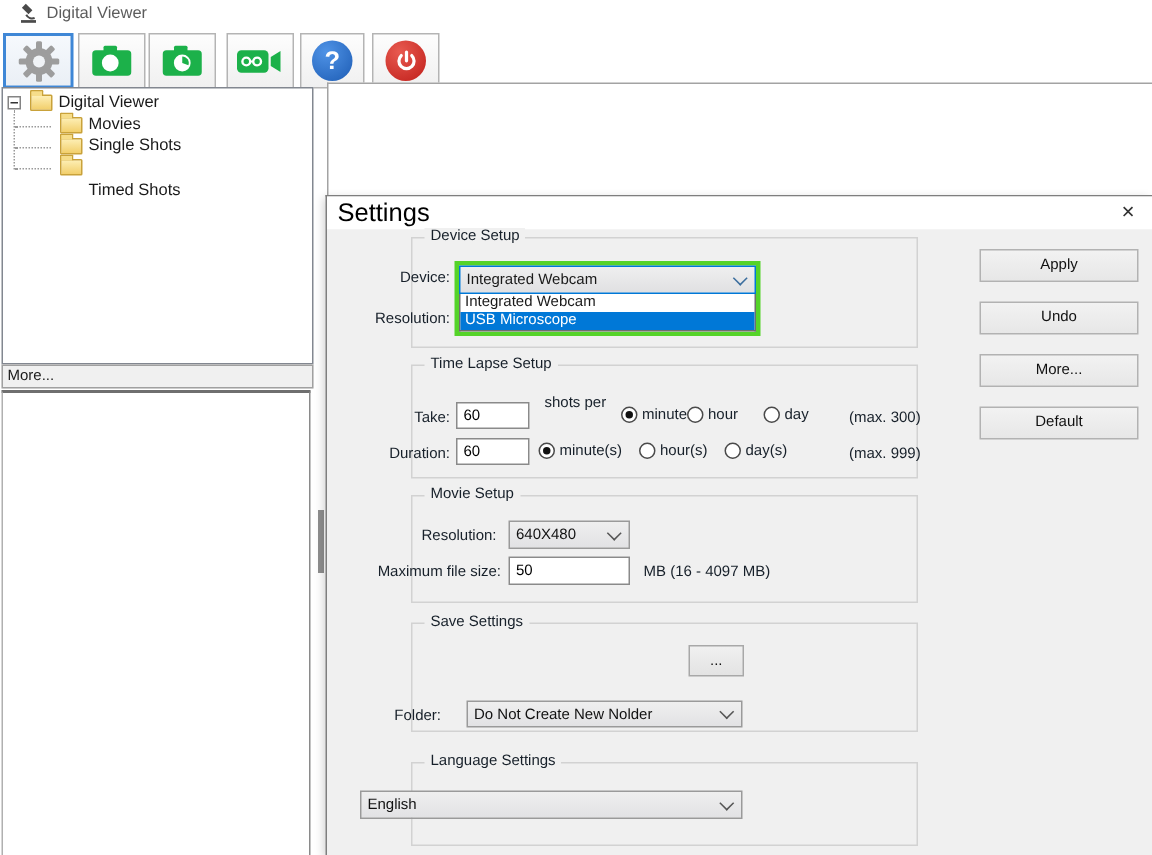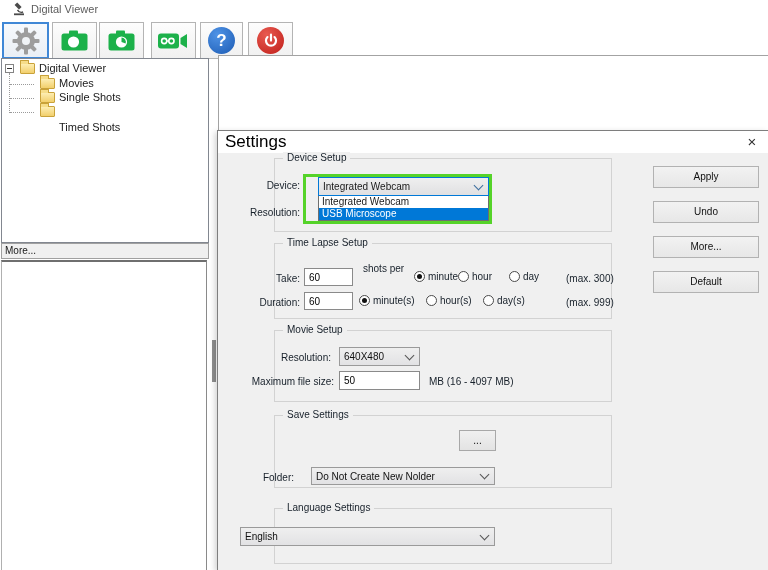--- a/index.html
+++ b/index.html
@@ -63,21 +63,21 @@
 
   .textinput{position:absolute;background:#fff;border:1px solid #8a8a8a;box-sizing:border-box;
              font-size:10px;padding:0 4px;display:flex;align-items:center;color:#000;}
   .combobox{position:absolute;background:linear-gradient(#efefef,#e2e2e4);border:1px solid #9a9a9a;
             box-sizing:border-box;font-size:10px;display:flex;align-items:center;padding:0 4px;cursor:pointer;color:#111;}
   .combobox .chev{position:absolute;right:6px;top:50%;width:6px;height:6px;margin-top:-5px;
             border-right:1.4px solid #555;border-bottom:1.4px solid #555;transform:rotate(45deg);}
   .cb-text{white-space:nowrap;overflow:hidden;}
 
   
-  .green-box{position:absolute;left:85px;top:43px;width:189px;border:3px solid #55d329;box-sizing:border-box;z-index:6;background:transparent;padding-left:12px;}
+  .green-box{position:absolute;left:85px;top:43px;width:204px;border:3px solid #55d329;box-sizing:border-box;z-index:6;background:transparent;}
   .device-cb{position:relative;width:100%;height:19px;background:linear-gradient(#efefef,#e0e0e2);
              border:1px solid #0078d7;box-sizing:border-box;font-size:10px;display:flex;align-items:center;padding:0 4px;cursor:pointer;}
   .device-cb .chev{position:absolute;right:6px;top:50%;width:6px;height:6px;margin-top:-5px;
              border-right:1.4px solid #3c6e9e;border-bottom:1.4px solid #3c6e9e;transform:rotate(45deg);}
   .device-list{width:100%;background:#fff;border:1px solid #6e6e6e;border-top:none;box-sizing:border-box;}
   .device-item{font-size:10px;line-height:12px;height:12px;padding:0 3px;white-space:nowrap;cursor:pointer;}
   .device-item.hl{background:#0078d7;color:#fff;}
 
   
   .radio-wrap{position:absolute;display:flex;align-items:center;gap:3px;cursor:pointer;}

